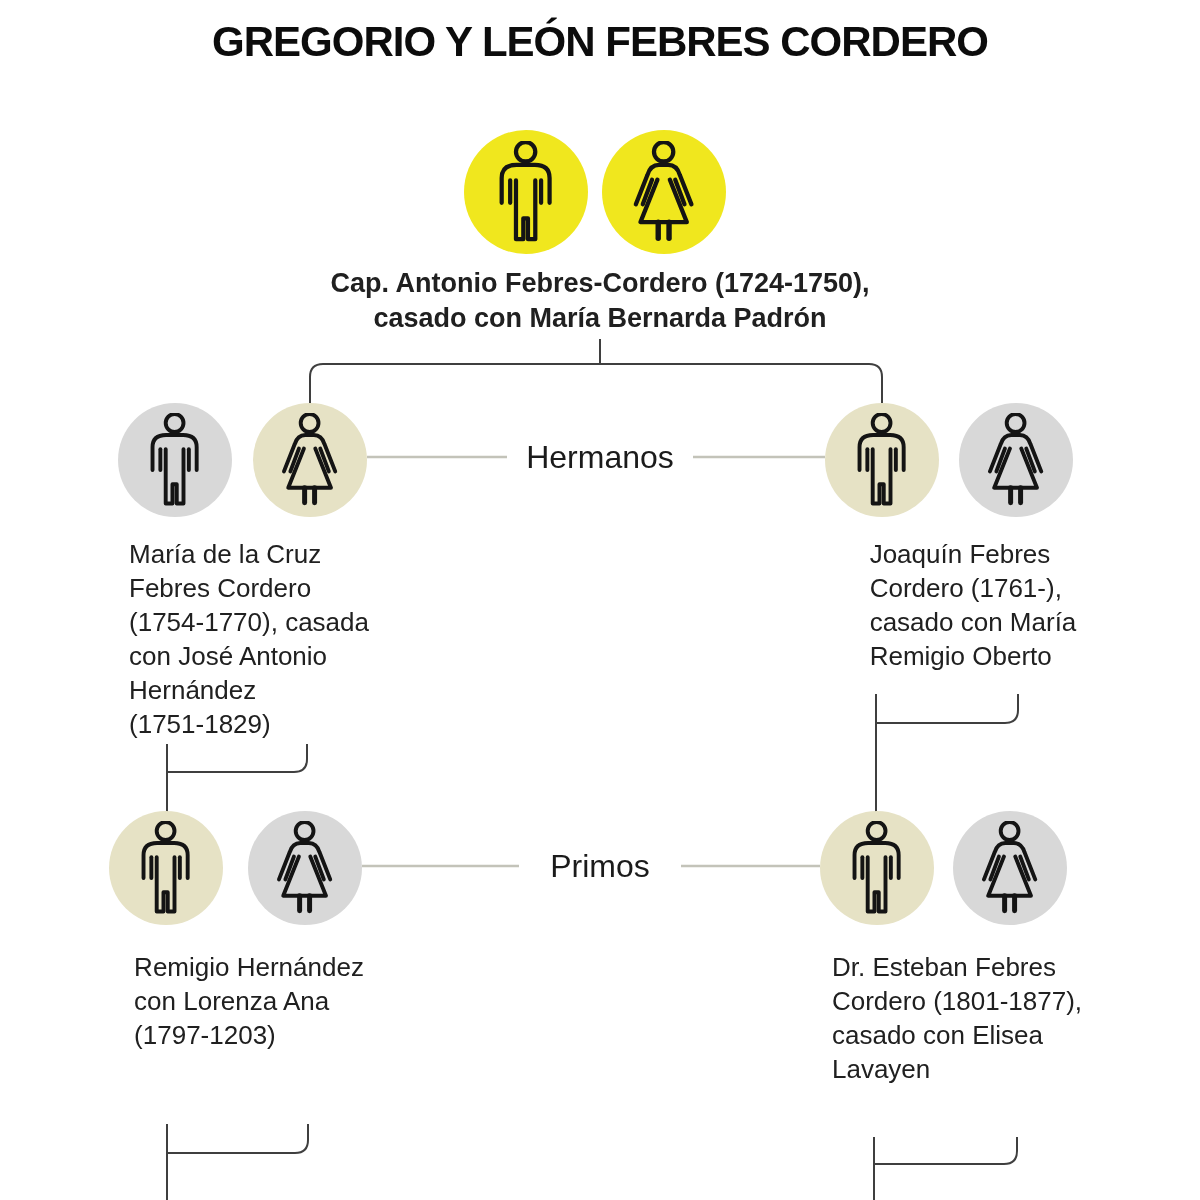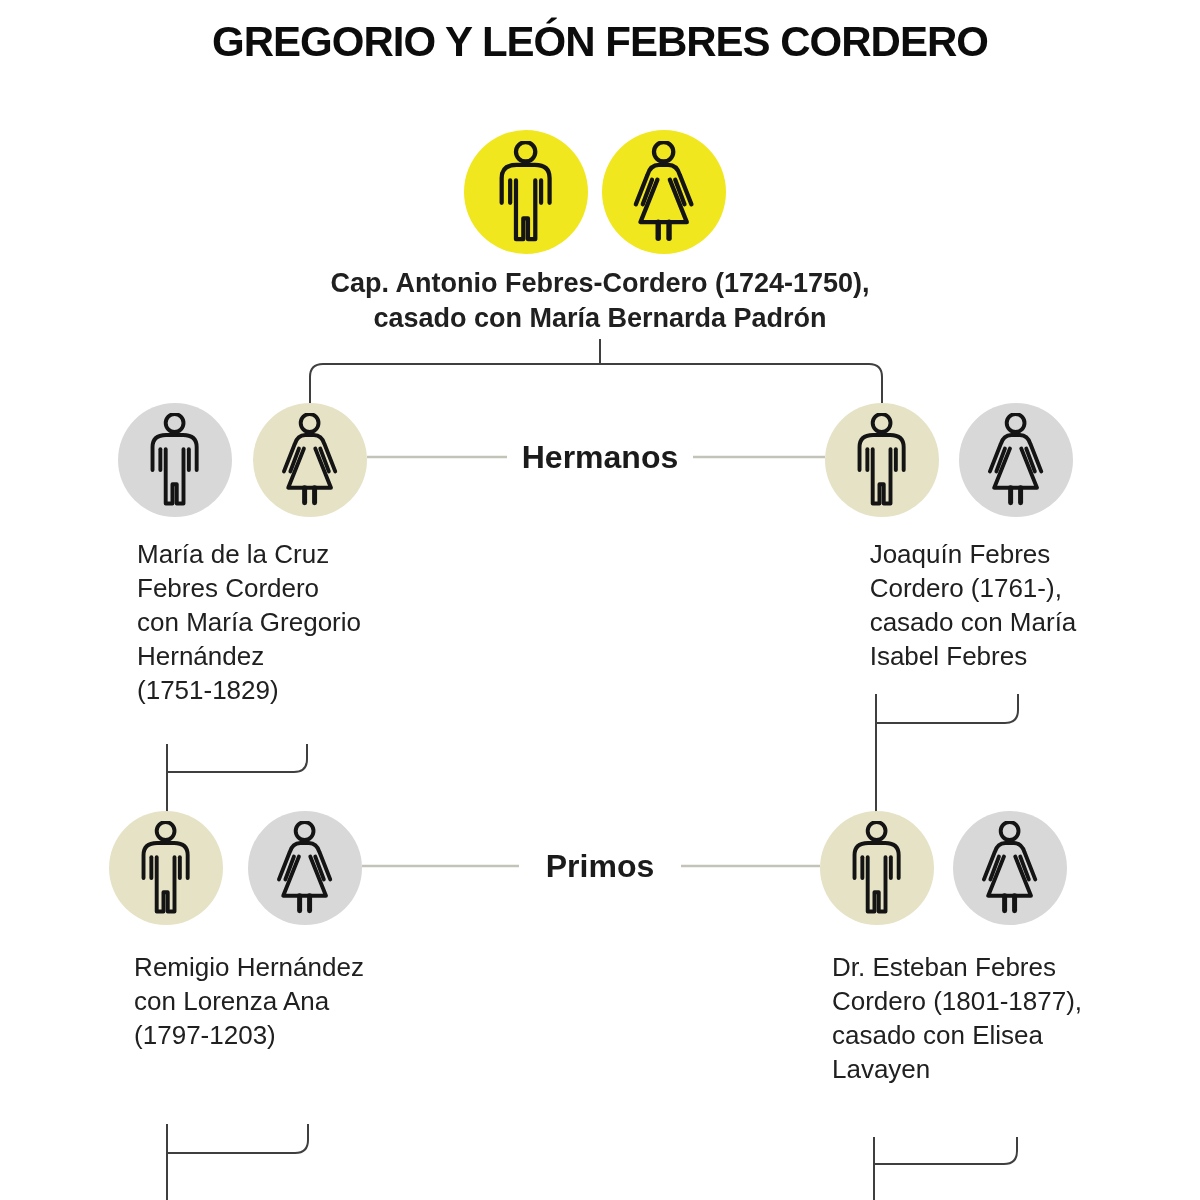--- a/index.html
+++ b/index.html
@@ -25,21 +25,21 @@
   .caption{
     position:absolute;left:600px;top:266px;transform:translateX(-50%);
     text-align:center;font-size:27px;line-height:35px;white-space:nowrap;color:#202020;font-weight:bold;
   }
   .nameblock{
     position:absolute;transform:translateX(-50%);
     text-align:left;font-size:26px;line-height:34px;white-space:nowrap;color:#202020;margin-left:16px;
   }
   .relation{
     position:absolute;transform:translate(-50%,-50%);
-    font-size:32px;color:#1b1b1b;background:#fff;padding:0 6px;font-weight:bold;
+    font-size:32px;color:#1b1b1b;background:#fff;padding:0 6px;
   }
   .defs{position:absolute;width:0;height:0;overflow:hidden}
 </style>
 </head>
 <body>
 
 <svg class="defs" aria-hidden="true">
   <defs>
     <symbol id="sym-man" viewBox="0 0 100 132">
       <g fill="none" stroke="#141414" stroke-width="5.5" stroke-linecap="round" stroke-linejoin="round">
@@ -124,30 +124,31 @@
   <svg viewBox="0 0 100 132" style="height:94px">
       <use href="#sym-woman"></use>
     </svg>
 </div>
 
 <div class="relation" style="left:600px;top:457px">Hermanos</div>
 
 <div class="nameblock" style="left:233px;top:537px">
   <div>María de la Cruz</div>
   <div>Febres Cordero</div>
-  <div>con María Gregorio</div>
+  <div>(1754-1770), casada</div>
+  <div>con José Antonio</div>
   <div>Hernández</div>
   <div>(1751-1829)</div>
 </div>
 
 <div class="nameblock" style="left:957px;top:537px">
   <div>Joaquín Febres</div>
   <div>Cordero (1761-),</div>
   <div>casado con María</div>
-  <div>Isabel Febres</div>
+  <div>Remigio Oberto</div>
 </div>
 
 <div class="person c-beige" style="left:166px;top:868px;width:114px;height:114px">
   <svg viewBox="0 0 100 132" style="height:94px">
       <use href="#sym-man"></use>
     </svg>
 </div>
 <div class="person c-gray" style="left:305px;top:868px;width:114px;height:114px">
   <svg viewBox="0 0 100 132" style="height:94px">
       <use href="#sym-woman"></use>

